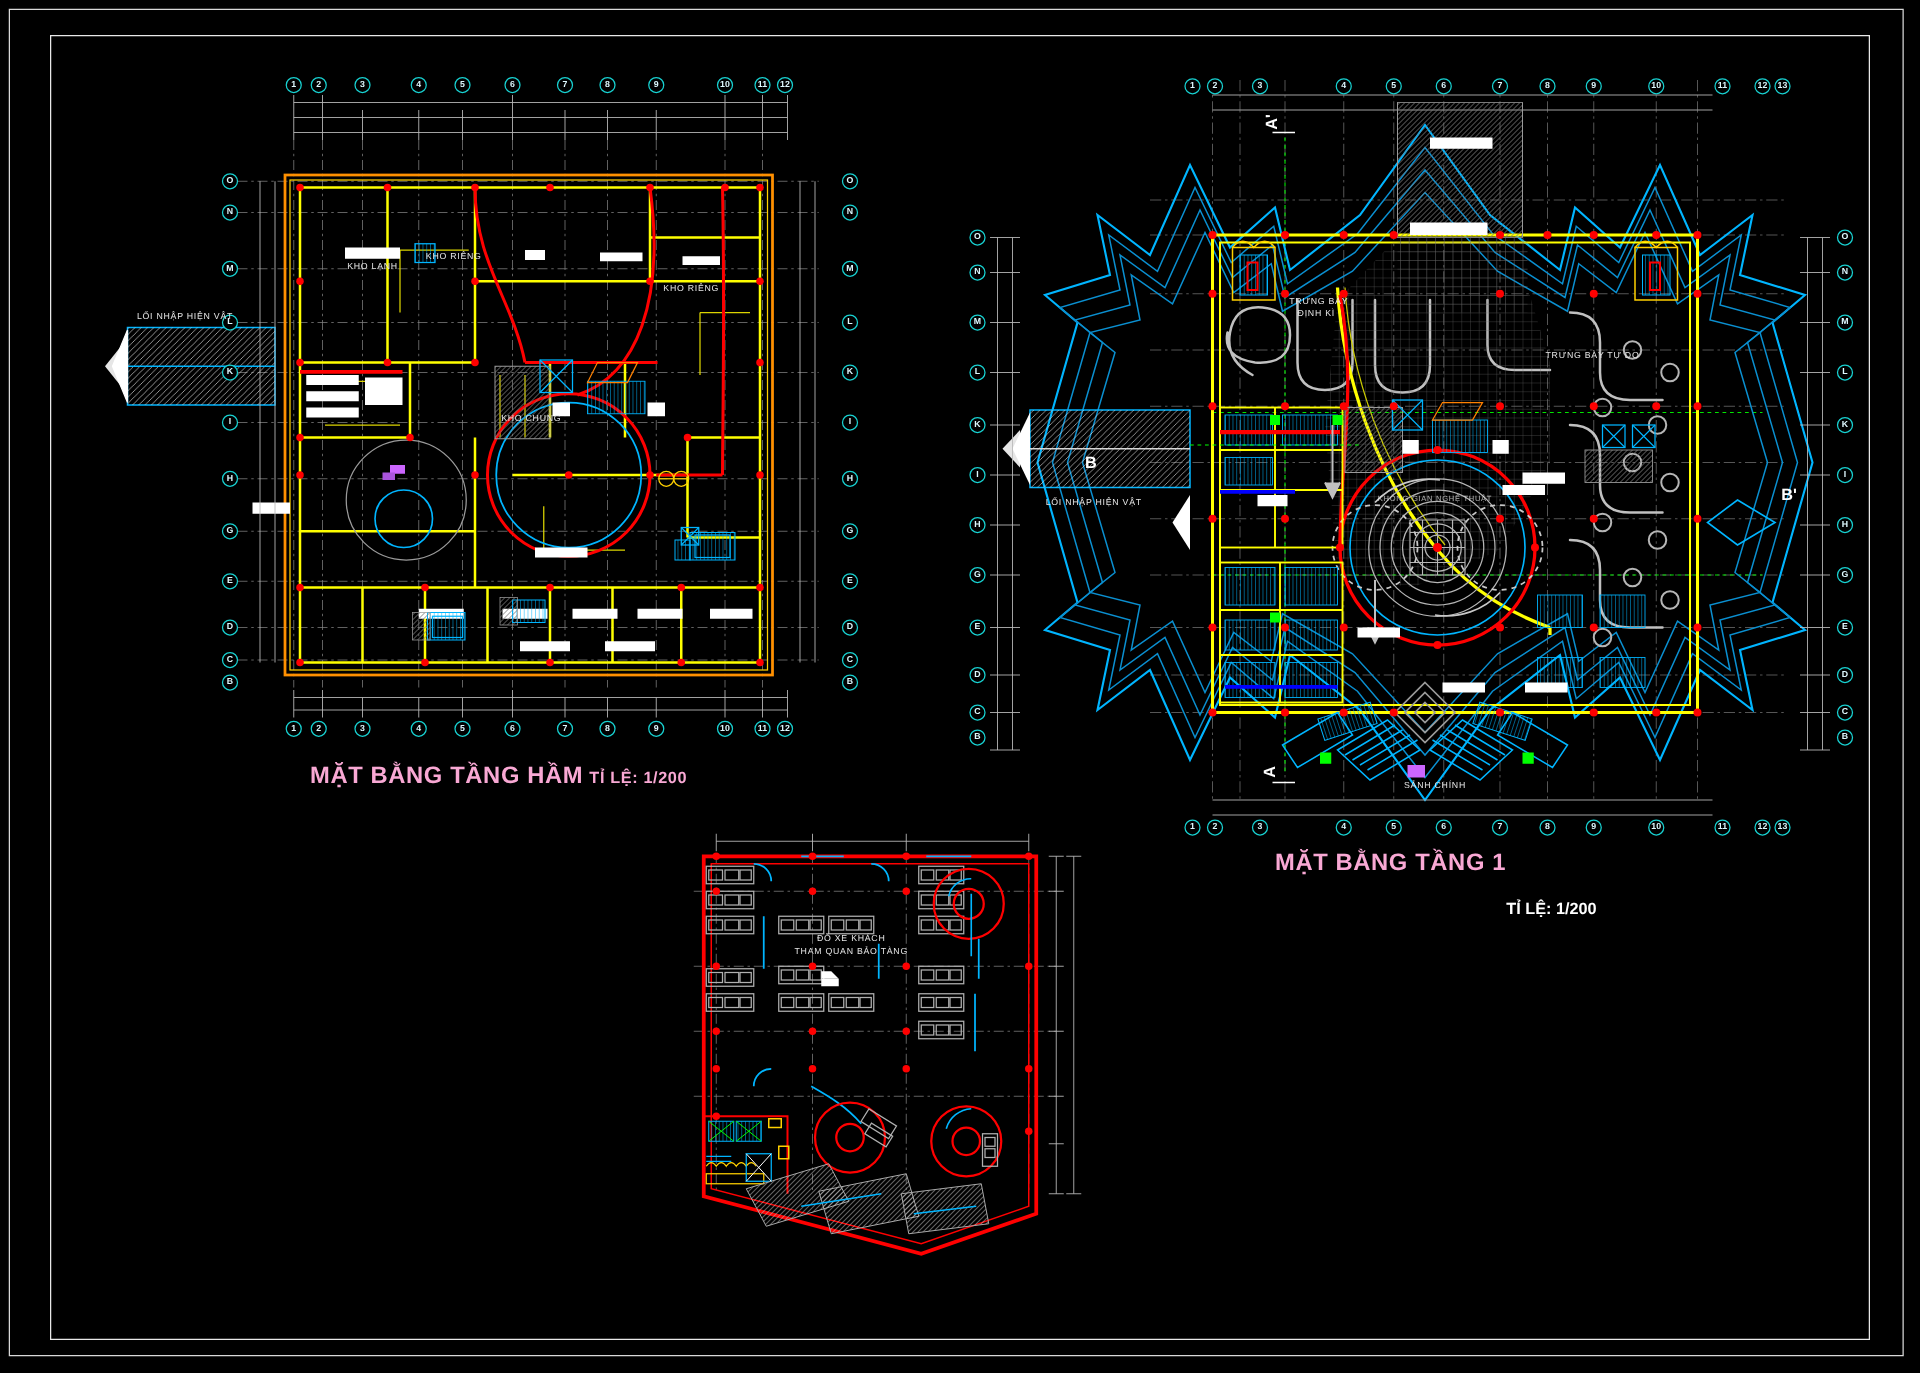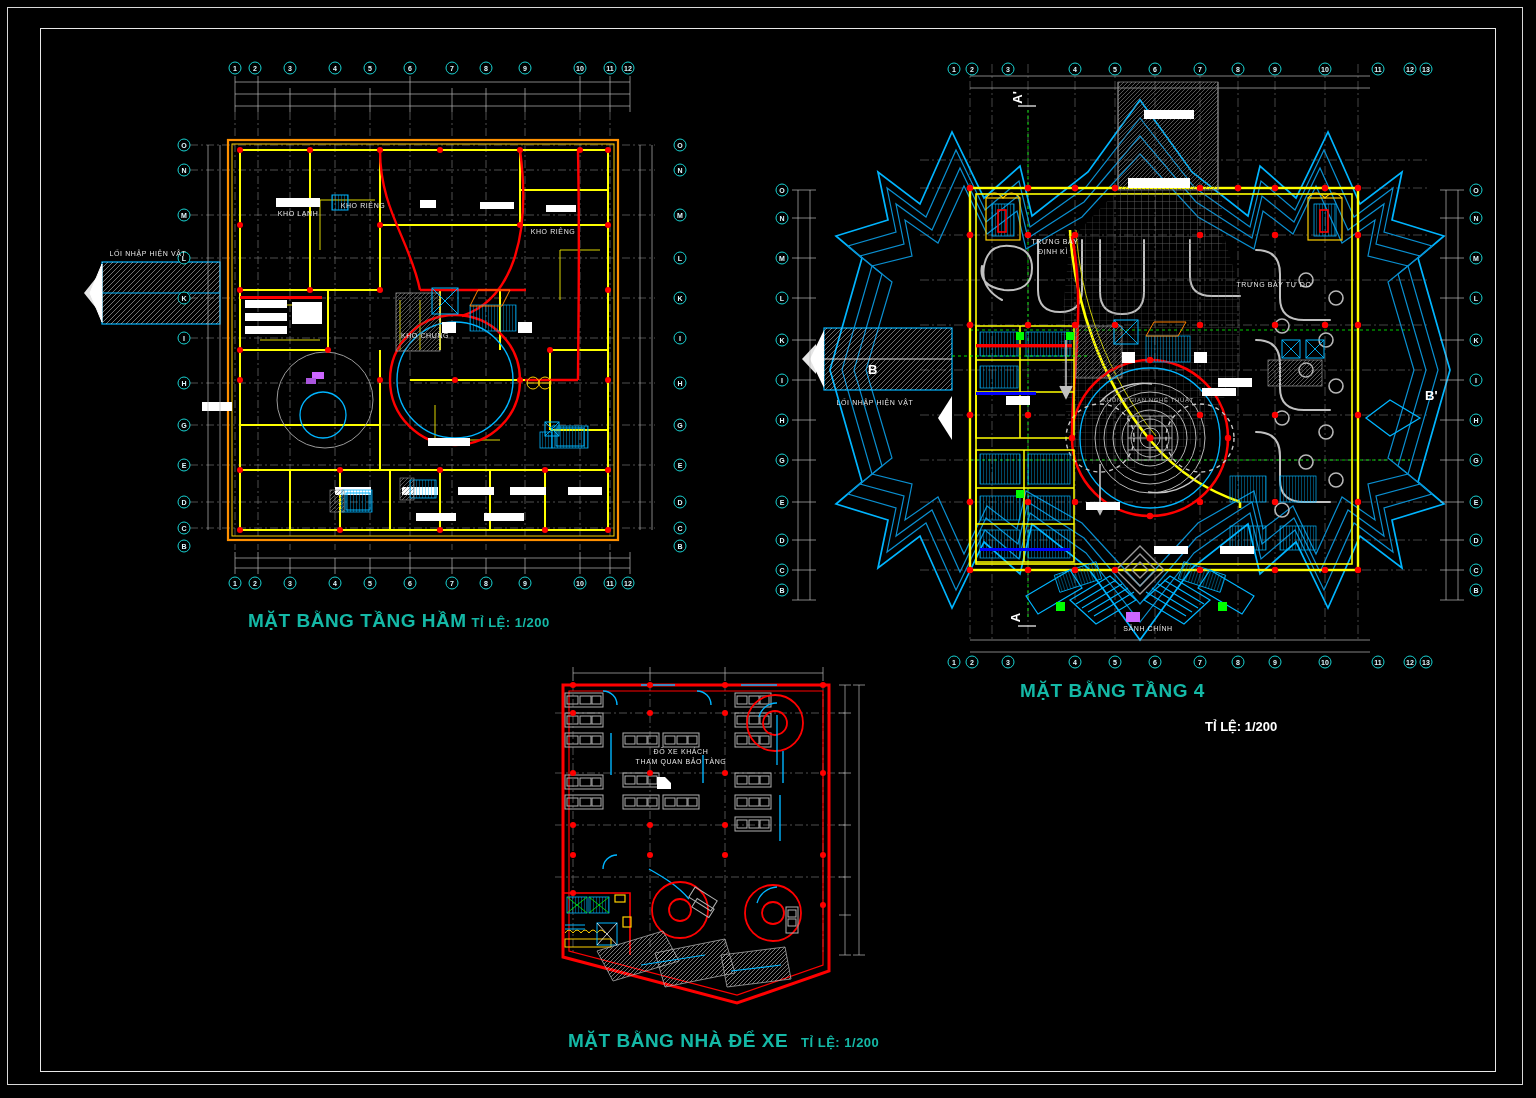--- a/index.html
+++ b/index.html
@@ -7,21 +7,21 @@
   body{width:1536px;height:1098px;overflow:hidden;font-family:"Liberation Sans",sans-serif;}
   #stage{position:relative;width:1536px;height:1098px;background:#000000;}
 
   
   .frame-outer{position:absolute;left:7px;top:7px;width:1516px;height:1078px;border:1.5px solid #d8d8d8;box-sizing:border-box;}
   .frame-inner{position:absolute;left:40px;top:28px;width:1456px;height:1044px;border:1.5px solid #e8e8e8;box-sizing:border-box;}
 
   
   .panel{position:absolute;}
   .svgwrap{position:absolute;left:0;top:0;}
-  .cad-title{position:absolute;color:#14b8a6;font-weight:bold;letter-spacing:.5px;white-space:nowrap;}
+  .cad-title{position:absolute;color:#f9a8d4;font-weight:bold;letter-spacing:.5px;white-space:nowrap;}
   .cad-title .big{font-size:19px;}
   .cad-title .small{font-size:13px;}
   .scale-line{position:absolute;color:#ffffff;font-weight:bold;font-size:13px;white-space:nowrap;}
 
   
   .rlabel{position:absolute;color:#e6e6e6;font-size:7px;letter-spacing:.6px;white-space:nowrap;text-align:center;transform:translateX(-50%);}
   .rlabel.tiny{font-size:6px;}
 
   
   .bub{position:absolute;width:13px;height:13px;border-radius:50%;border:1.4px solid #18d2d2;color:#dff9ff;
@@ -795,21 +795,21 @@
     <div class="rlabel" style="left:378px;top:585px;">SẢNH CHÍNH</div>
     <div class="rlabel" style="left:105px;top:359px;">LỐI NHẬP HIỆN VẬT</div>
 
     <div class="secmark" style="left:241px;top:50px;transform:rotate(-90deg);">A'</div>
     <div class="secmark" style="left:241px;top:570px;transform:rotate(-90deg);">A</div>
     <div class="secmark" style="left:98px;top:322px;">B</div>
     <div class="secmark" style="left:655px;top:348px;">B'</div>
   </div>
 
   <div class="cad-title" style="left:1020px;top:680px;">
-    <span class="big">MẶT BẰNG TẦNG 4</span>
+    <span class="big">MẶT BẰNG TẦNG 1</span>
   </div>
   <div class="scale-line" style="left:1205px;top:719px;">TỈ LỆ: 1/200</div>
 
   <div class="panel" style="left:545px;top:655px;width:340px;height:370px;">
     <svg class="svgwrap" width="340" height="370" viewBox="0 0 340 370">
       <defs>
         <pattern id="pramp" width="4" height="4" patternUnits="userSpaceOnUse">
           <path d="M0,4 L4,0" stroke="#c8c8c8" stroke-width=".6"></path>
         </pattern>
         <pattern id="pc" width="3" height="3" patternUnits="userSpaceOnUse">
@@ -1021,19 +1021,15 @@
         <line x1="294" y1="300" x2="306" y2="300"></line>
         <line x1="308" y1="30" x2="320" y2="30"></line>
           <line x1="308" y1="300" x2="320" y2="300"></line>
       </g>
     </svg>
 
     <div class="rlabel" style="left:136px;top:93px;">ĐỖ XE KHÁCH</div>
     <div class="rlabel" style="left:136px;top:103px;">THAM QUAN BẢO TÀNG</div>
   </div>
 
-  <div class="cad-title" style="left:568px;top:1030px;">
-    <span class="big">MẶT BẰNG NHÀ ĐỂ XE</span>
-    <span class="small" style="margin-left:8px;">TỈ LỆ: 1/200</span>
-  </div>
 
 
 </div>
 
 </body></html>

